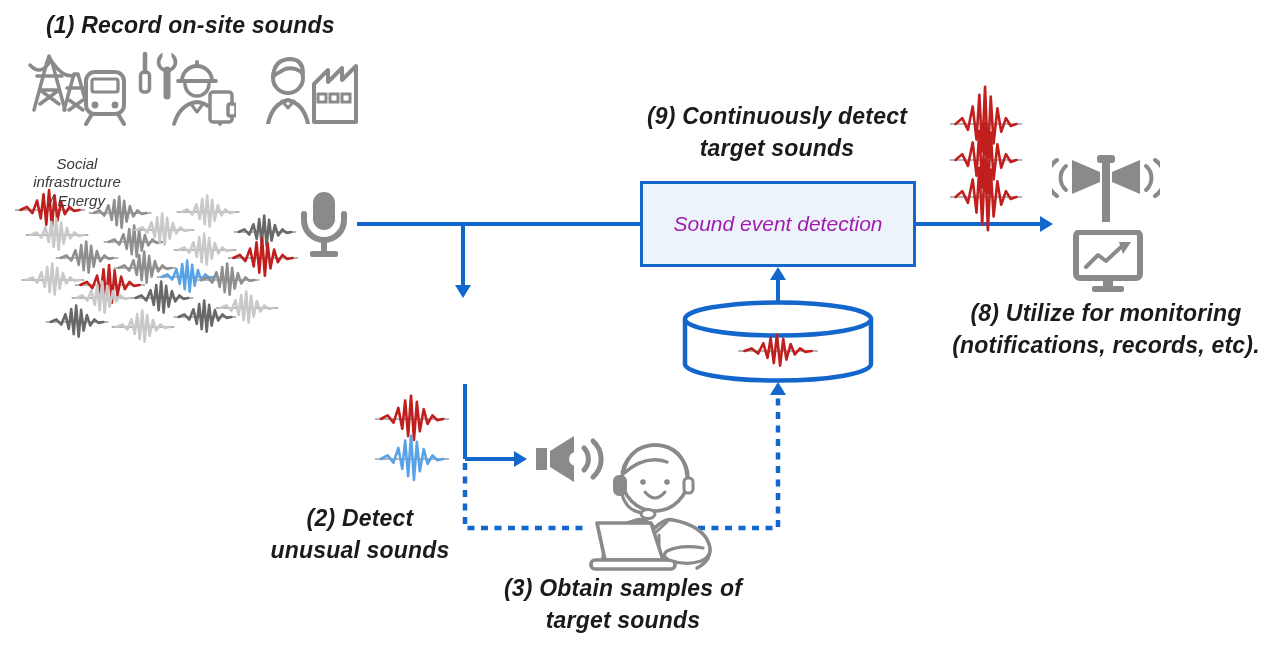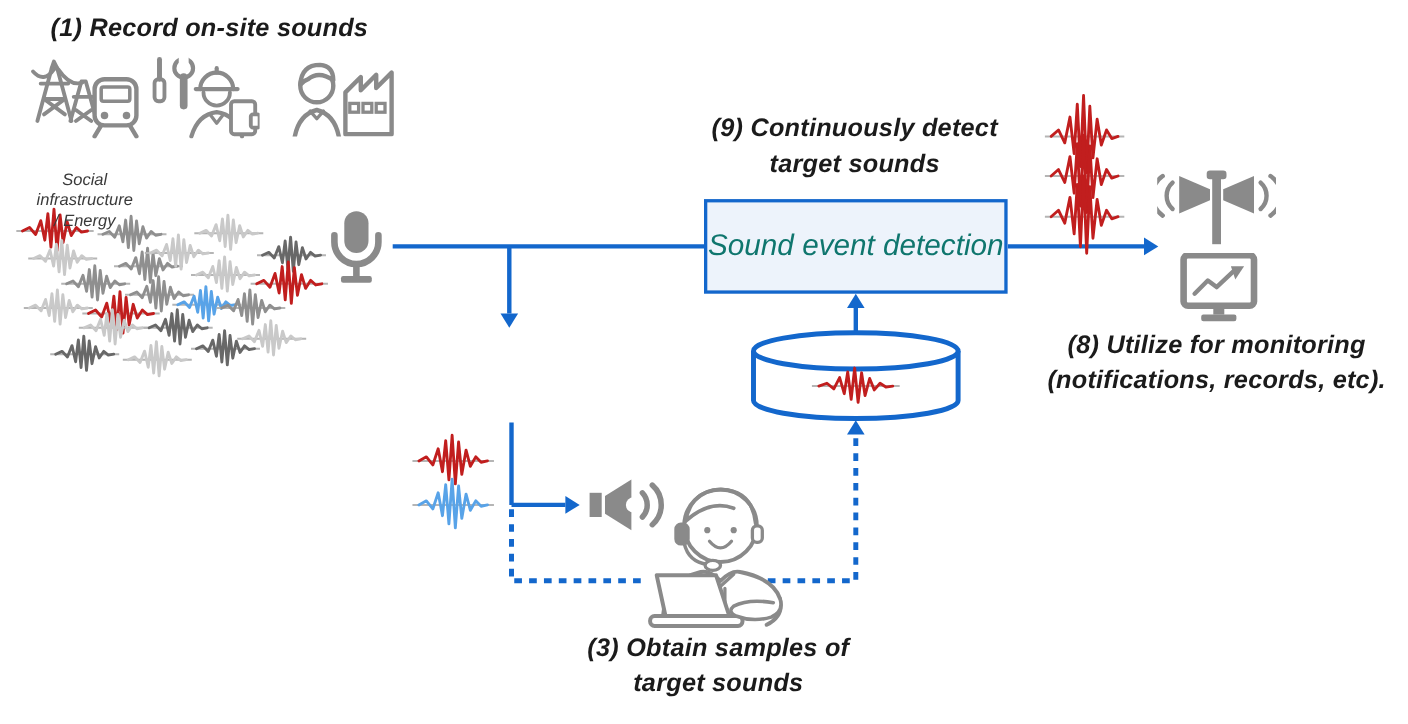--- a/index.html
+++ b/index.html
@@ -6,21 +6,21 @@
   .stage{position:relative;width:1280px;height:658px;background:#fff;overflow:hidden;
          font-family:"Liberation Sans",sans-serif;color:var(--text,#1b1b1b);font-style:italic;}
   .abs{position:absolute;}
   .pre{white-space:pre-line;}
   .heading{font-weight:bold;font-size:23px;line-height:1.38;letter-spacing:.2px;z-index:3;}
   .center{text-align:center;}
   .overlay{position:absolute;left:0;top:0;z-index:1;}
   .wave{position:absolute;z-index:2;overflow:visible;}
   .box{position:absolute;z-index:2;display:flex;align-items:center;justify-content:center;
        background:var(--boxfill,#edf3fb);border:3px solid var(--blue,#1367cc);
-       font-size:27px;color:#0f766e;text-align:center;line-height:1.45;}
+       font-size:21px;color:#a21caf;text-align:center;line-height:1.45;}
   .icon{position:absolute;z-index:2;}
   .srclabel{position:absolute;z-index:3;font-size:15px;line-height:1.22;color:#3a3a3a;text-align:center;}
   .defs{position:absolute;width:0;height:0;}
 </style>
 </head>
 <body>
 
 <div class="stage">
 
   <svg class="defs" aria-hidden="true">
@@ -49,21 +49,23 @@
       <polygon points="770,395 786,395 778,382"></polygon>
       <polygon points="1040,216 1040,232 1053,224"></polygon>
     </g>
     <g>
       <path d="M685,319 L685,364 A93,16.5 0 0 0 871,364 L871,319" fill="#ffffff" stroke="var(--blue,#1367cc)" stroke-width="4.5"></path>
       <ellipse cx="778" cy="319" rx="93" ry="16.5" fill="#ffffff" stroke="var(--blue,#1367cc)" stroke-width="4.5"></ellipse>
     </g>
   </svg>
 
   <div class="abs heading" style="left:46px;top:10px;white-space:nowrap;">(1) Record on-site sounds</div>
-  <div class="abs heading center pre" style="left:503px;top:573px;width:300px;">(3) Obtain samples of
+  <div class="abs heading center pre" style="left:255px;top:503px;width:210px;">(2) Detect
+unusual sounds</div>
+  <div class="abs heading center pre" style="left:473px;top:573px;width:300px;">(3) Obtain samples of
 target sounds</div>
   <div class="abs heading center pre" style="left:627px;top:101px;width:300px;">(9) Continuously detect
 target sounds</div>
   <div class="abs heading center pre" style="left:941px;top:298px;width:330px;">(8) Utilize for monitoring
 (notifications, records, etc).</div>
 
   <div class="box" style="left:640px;top:181px;width:270px;height:80px;">Sound event detection</div>
 
   <svg class="icon" style="left:28px;top:52px;" width="100" height="74" viewBox="0 0 100 74">
     <g stroke="var(--gray,#8a8a8a)" stroke-width="3.5" fill="none" stroke-linecap="round" stroke-linejoin="round">

